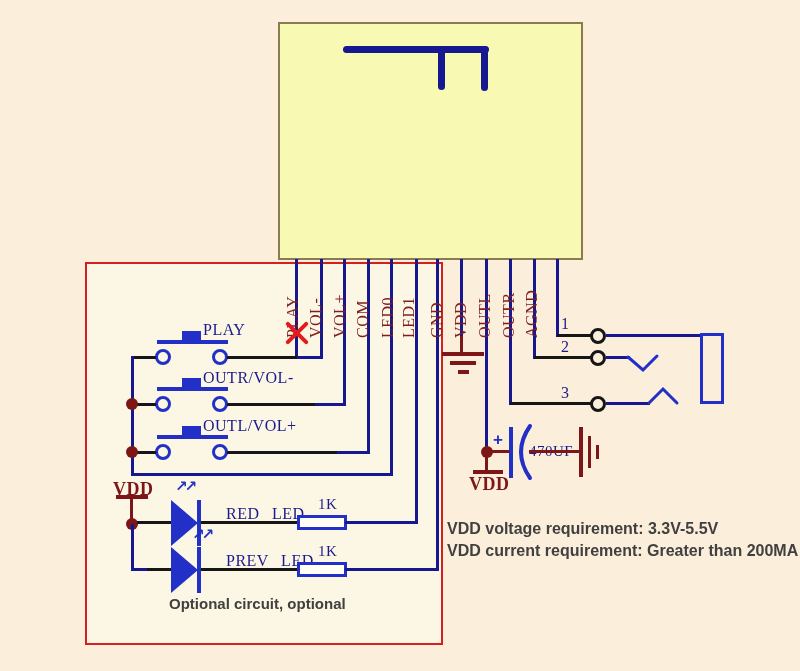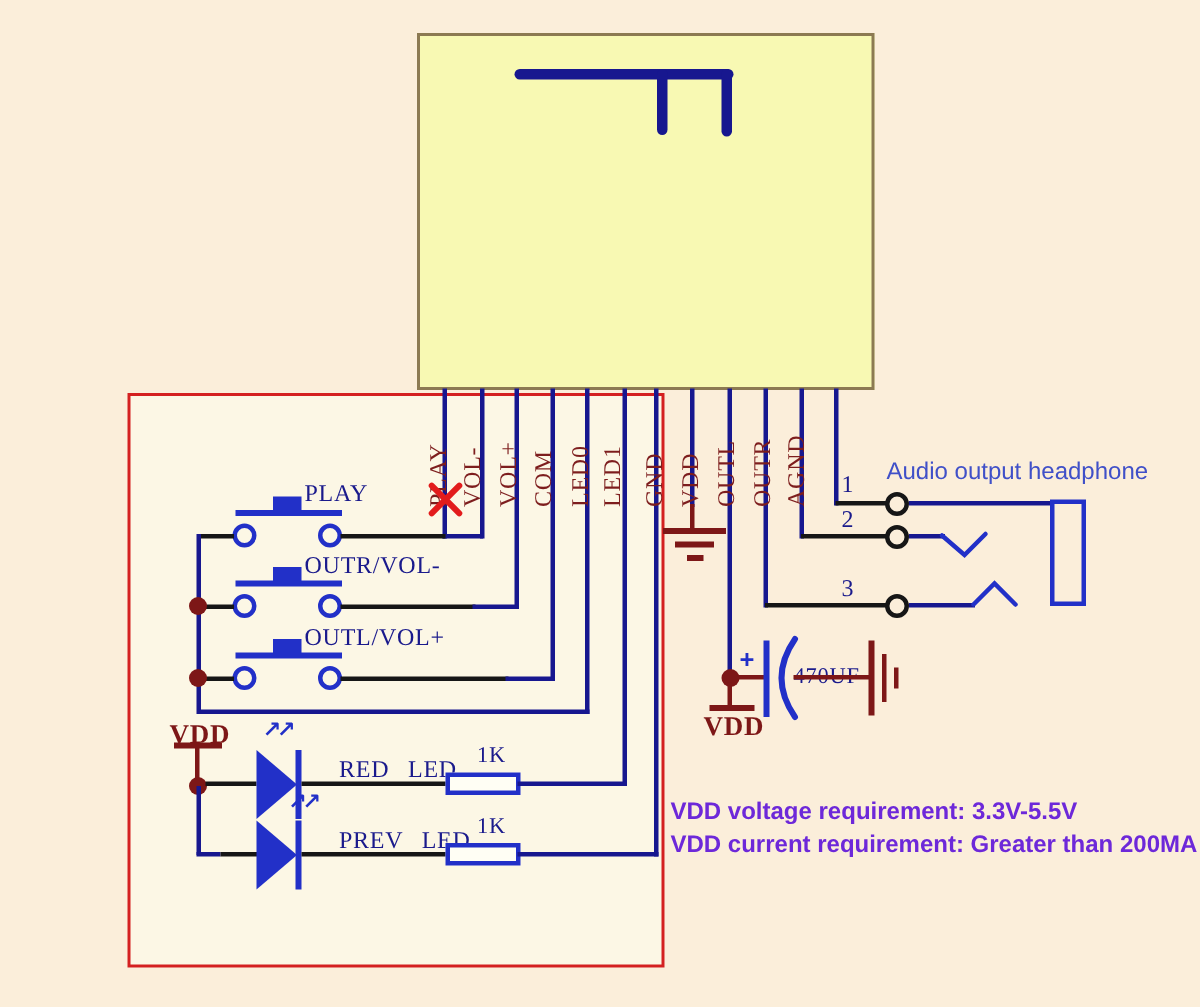--- a/index.html
+++ b/index.html
@@ -34,22 +34,22 @@
        box-sizing:border-box;}
   .tri{position:absolute;width:0;height:0;border-top:23px solid transparent;
        border-bottom:23px solid transparent;border-left:27px solid #2230c8;}
   .jack{position:absolute;left:700px;top:333px;width:24px;height:71px;
         border:3px solid #2230c8;box-sizing:border-box;}
   .xline{position:absolute;width:30px;height:4px;background:#e21c1c;border-radius:2px;}
   
   .t-navy{position:absolute;color:#1a1a8c;font-size:16px;letter-spacing:.5px;}
   .t-small{font-size:15px;}
   .t-led{word-spacing:8px;margin-left:22px;}
-  .t-red{position:absolute;color:#6d28d9;font-family:"Liberation Sans",sans-serif;
-         font-weight:bold;font-size:15px;margin-top:13px;}
+  .t-red{position:absolute;color:#404040;font-family:"Liberation Sans",sans-serif;
+         font-weight:bold;font-size:15px;}
   .t-note{font-size:16px;}
   .t-vdd{position:absolute;color:#7d1717;font-weight:bold;font-size:18px;letter-spacing:.5px;}
   .t-blue{position:absolute;color:#4050c8;font-family:"Liberation Sans",sans-serif;font-size:16px;}
   .t-plus{position:absolute;color:#2230c8;font-family:"Liberation Sans",sans-serif;
           font-weight:bold;font-size:17px;}
   .arrows{position:absolute;color:#2230c8;font-family:"DejaVu Sans",sans-serif;
           font-weight:bold;font-size:15px;letter-spacing:-3px;}
   svg{position:absolute;overflow:visible;}
 </style>
 </head>
@@ -145,20 +145,21 @@
   <div class="ln navy" style="left:131px;top:568px;width:16px;height:3px;"></div>
   <div class="ln blk" style="left:147px;top:568px;width:25px;height:3px;"></div>
   <div class="tri" style="left:171px;top:547px;"></div>
   <div class="ln bluec" style="left:197px;top:547px;width:4px;height:46px;"></div>
   <div class="t-navy t-led" style="left:204px;top:552px;">PREV LED</div>
   <div class="ln blk" style="left:201px;top:568px;width:97px;height:3px;"></div>
   <div class="t-navy t-small" style="left:318px;top:543px;">1K</div>
   <div class="res" style="left:297px;top:562px;"></div>
   <div class="ln navy" style="left:345px;top:568px;width:94px;height:3px;"></div>
 
+  <div class="t-red" style="left:169px;top:595px;">Optional circuit, optional</div>
 
   <div class="ln mar" style="left:460px;top:336px;width:3px;height:18px;"></div>
   <div class="ln mar" style="left:442px;top:352px;width:42px;height:4px;"></div>
   <div class="ln mar" style="left:450px;top:361px;width:26px;height:4px;"></div>
   <div class="ln mar" style="left:458px;top:370px;width:11px;height:4px;"></div>
 
   <div class="dot" style="left:481px;top:446px;"></div>
   <div class="ln mar" style="left:485px;top:455px;width:3px;height:17px;"></div>
   <div class="ln mar" style="left:473px;top:470px;width:30px;height:4px;"></div>
   <div class="t-vdd" style="left:469px;top:474px;">VDD</div>
@@ -167,21 +168,20 @@
   <div class="ln bluec" style="left:509px;top:427px;width:4px;height:51px;"></div>
   <svg style="left:514px;top:422px;" width="20" height="60" viewBox="0 0 20 60">
     <path d="M16,4 Q-2,30 16,56" stroke="#2230c8" stroke-width="4" fill="none" stroke-linecap="round"></path>
   </svg>
   <div class="t-navy t-small" style="left:529px;top:443px;">470UF</div>
   <div class="ln mar" style="left:529px;top:450px;width:52px;height:3px;"></div>
   <div class="ln mar" style="left:579px;top:427px;width:4px;height:50px;"></div>
   <div class="ln mar" style="left:588px;top:436px;width:3px;height:32px;"></div>
   <div class="ln mar" style="left:596px;top:445px;width:3px;height:14px;"></div>
 
-  <div class="t-blue" style="left:591px;top:306px;">Audio output headphone</div>
   <div class="t-navy" style="left:561px;top:315px;">1</div>
   <div class="t-navy" style="left:561px;top:338px;">2</div>
   <div class="t-navy" style="left:561px;top:384px;">3</div>
   <div class="ln blk" style="left:557px;top:334px;width:34px;height:3px;"></div>
   <div class="ln blk" style="left:534px;top:356px;width:57px;height:3px;"></div>
   <div class="ln blk" style="left:510px;top:402px;width:81px;height:3px;"></div>
   <div class="term" style="left:590px;top:328px;"></div>
   <div class="term" style="left:590px;top:350px;"></div>
   <div class="term" style="left:590px;top:396px;"></div>
   <div class="ln navy" style="left:606px;top:334px;width:95px;height:3px;"></div>

